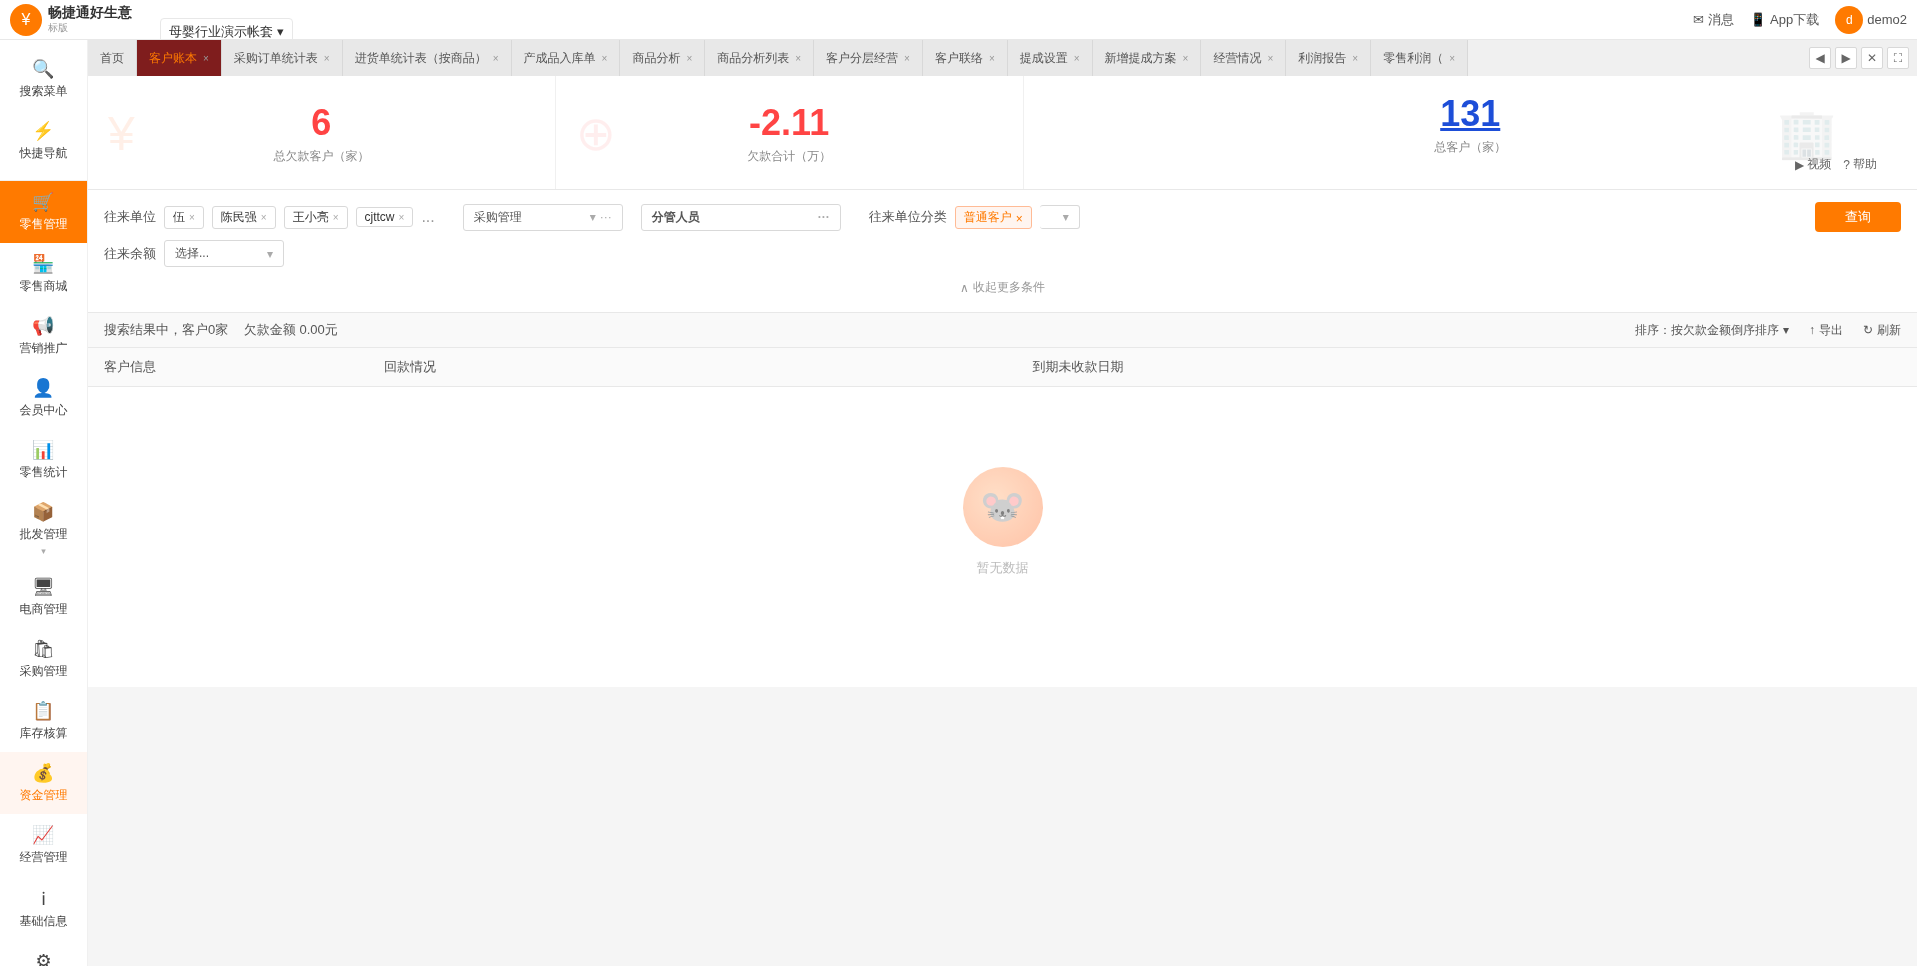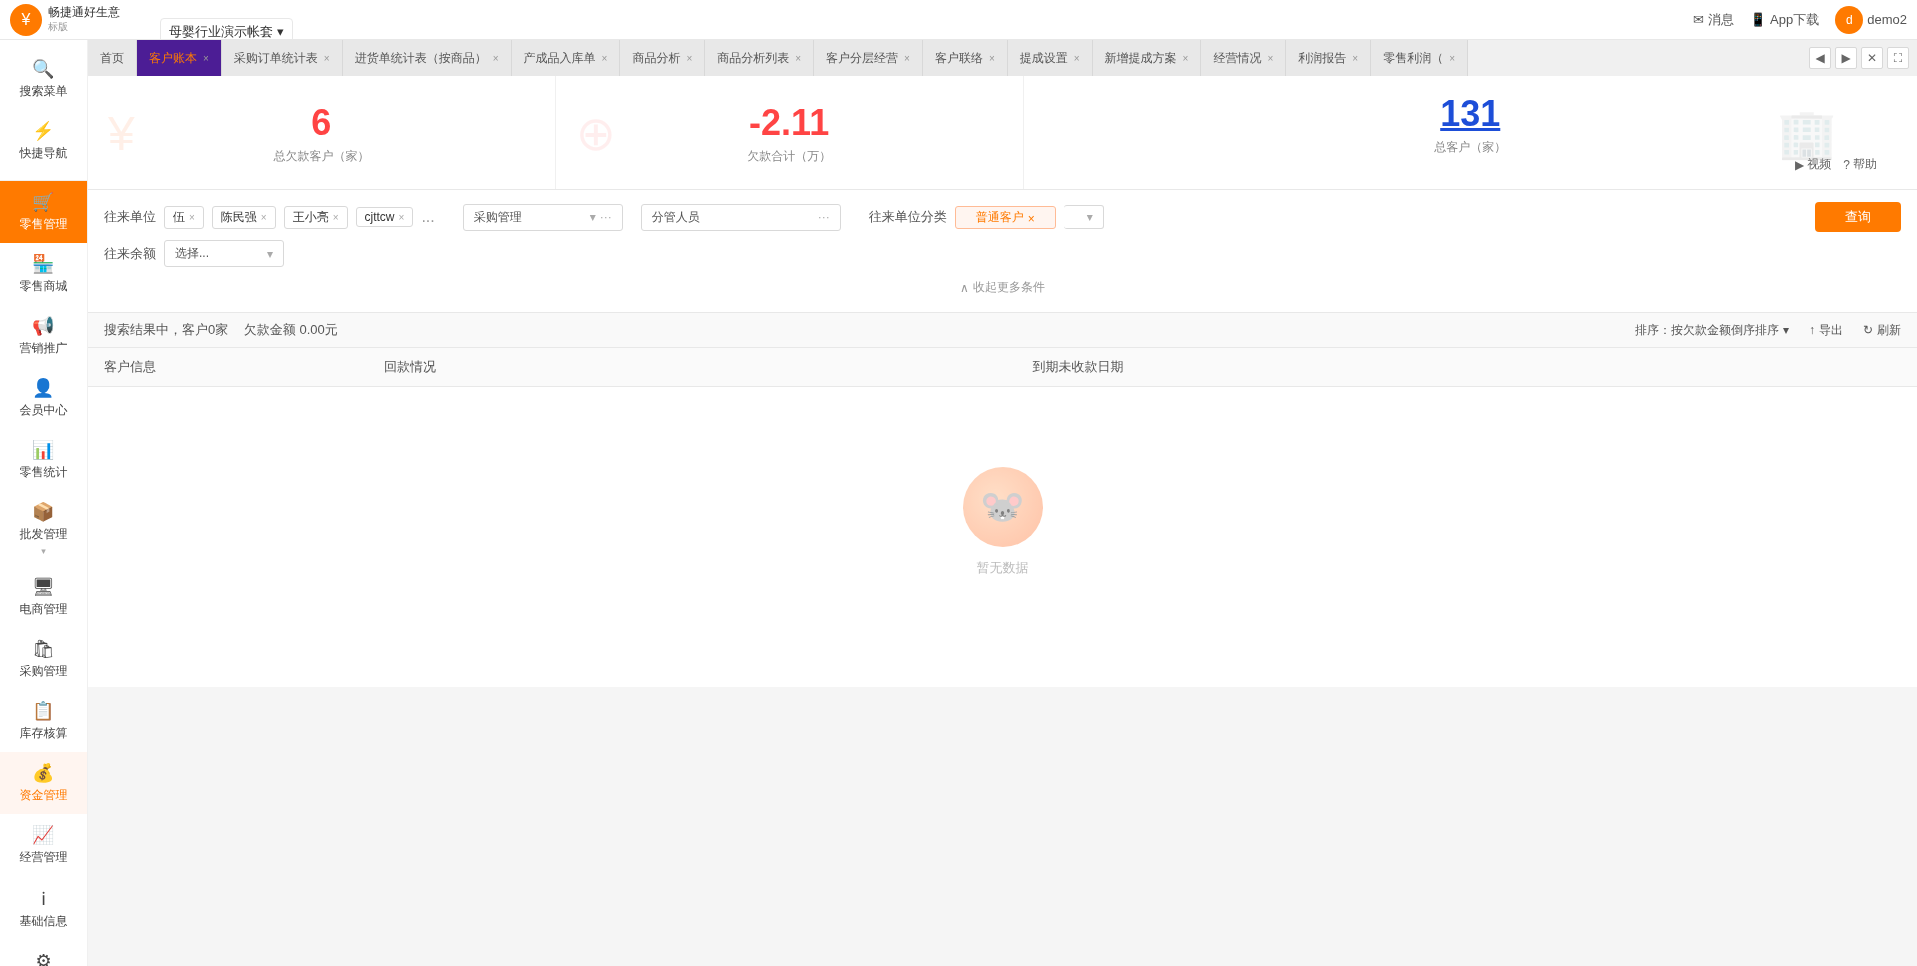--- a/index.html
+++ b/index.html
@@ -10,21 +10,21 @@
       display: flex; align-items: center; background: #fff; border-bottom: 1px solid #e8e8e8;
       height: 40px; padding: 0 10px; gap: 10px; flex-shrink: 0;
     }
     .logo-area {
       display: flex; align-items: center; gap: 6px; min-width: 140px;
     }
     .logo-icon {
       width: 32px; height: 32px; background: #ff7a00; border-radius: 50%;
       display: flex; align-items: center; justify-content: center; color: #fff; font-size: 16px;
     }
-    .logo-text { font-size: 12px; color: #333; font-weight: normal; line-height: 1.2; }
+    .logo-text { font-size: 14px; color: #333; font-weight: bold; line-height: 1.2; }
     .logo-sub { font-size: 10px; color: #999; }
     .store-selector {
       display: flex; align-items: center; gap: 4px; font-size: 13px; color: #333; cursor: pointer;
       padding: 4px 8px; border: 1px solid #e8e8e8; border-radius: 4px; margin-top: 24px;
     }
     .top-bar-right {
       margin-left: auto; display: flex; align-items: center; gap: 16px;
     }
     .top-bar-btn {
       display: flex; align-items: center; gap: 4px; font-size: 13px; color: #555; cursor: pointer;
@@ -58,21 +58,21 @@
     
     .tab-bar {
       display: flex; align-items: center; background: #f0f0f0;
       height: 36px; flex-shrink: 0; overflow: hidden;
     }
     .tab {
       display: flex; align-items: center; padding: 0 12px; height: 100%;
       background: #e8e8e8; border-right: 1px solid #d8d8d8; cursor: pointer;
       font-size: 12px; color: #555; white-space: nowrap; gap: 4px; flex-shrink: 0;
     }
-    .tab.active { background: #4c1d95; color: #ff7a00; text-align: right; }
+    .tab.active { background: #7f1d1d; color: #ff7a00; text-align: right; }
     .tab .close-btn { font-size: 10px; color: #999; cursor: pointer; margin-left: 2px; }
     .tab-controls {
       margin-left: auto; display: flex; align-items: center; gap: 4px; padding: 0 8px;
     }
     .tab-ctrl-btn {
       width: 22px; height: 22px; display: flex; align-items: center; justify-content: center;
       cursor: pointer; color: #666; font-size: 12px; border: 1px solid #d8d8d8;
       background: #fff; border-radius: 2px;
     }
 
@@ -111,24 +111,24 @@
     .filter-more { color: #999; cursor: pointer; font-size: 16px; }
     .filter-select {
       display: flex; align-items: center; gap: 4px; padding: 4px 10px;
       background: #fff; border: 1px solid #d9d9d9; border-radius: 3px; font-size: 12px; color: #555;
       min-width: 120px; cursor: pointer;
     }
     .filter-select .arrow { margin-left: auto; color: #aaa; }
     .filter-input-wide {
       display: flex; align-items: center; gap: 20px; padding: 4px 10px;
       background: #fff; border: 1px solid #d9d9d9; border-radius: 3px; font-size: 12px; color: #555;
-      min-width: 200px; cursor: pointer;
+      min-width: 200px; cursor: pointer; font-weight: bold;
     }
     .filter-tag-select {
-      display: flex; align-items: flex-end; gap: 4px; padding: 2px 20px;
+      display: flex; align-items: flex-end; gap: 4px; padding: 2px 8px;
       background: #fff5f0; border: 1px solid #ffbb96; border-radius: 3px; font-size: 12px; color: #ff7a00;
     }
     .filter-tag-select .x { color: #ff7a00; cursor: pointer; }
     .collapse-btn {
       display: flex; align-items: center; gap: 4px; color: #999; cursor: pointer;
       font-size: 12px; margin: 0 auto;
     }
     .query-btn {
       background: #ff7a00; color: #fff; border: none; border-radius: 4px;
       padding: 6px 30px; cursor: pointer; font-size: 13px; margin-left: auto;

